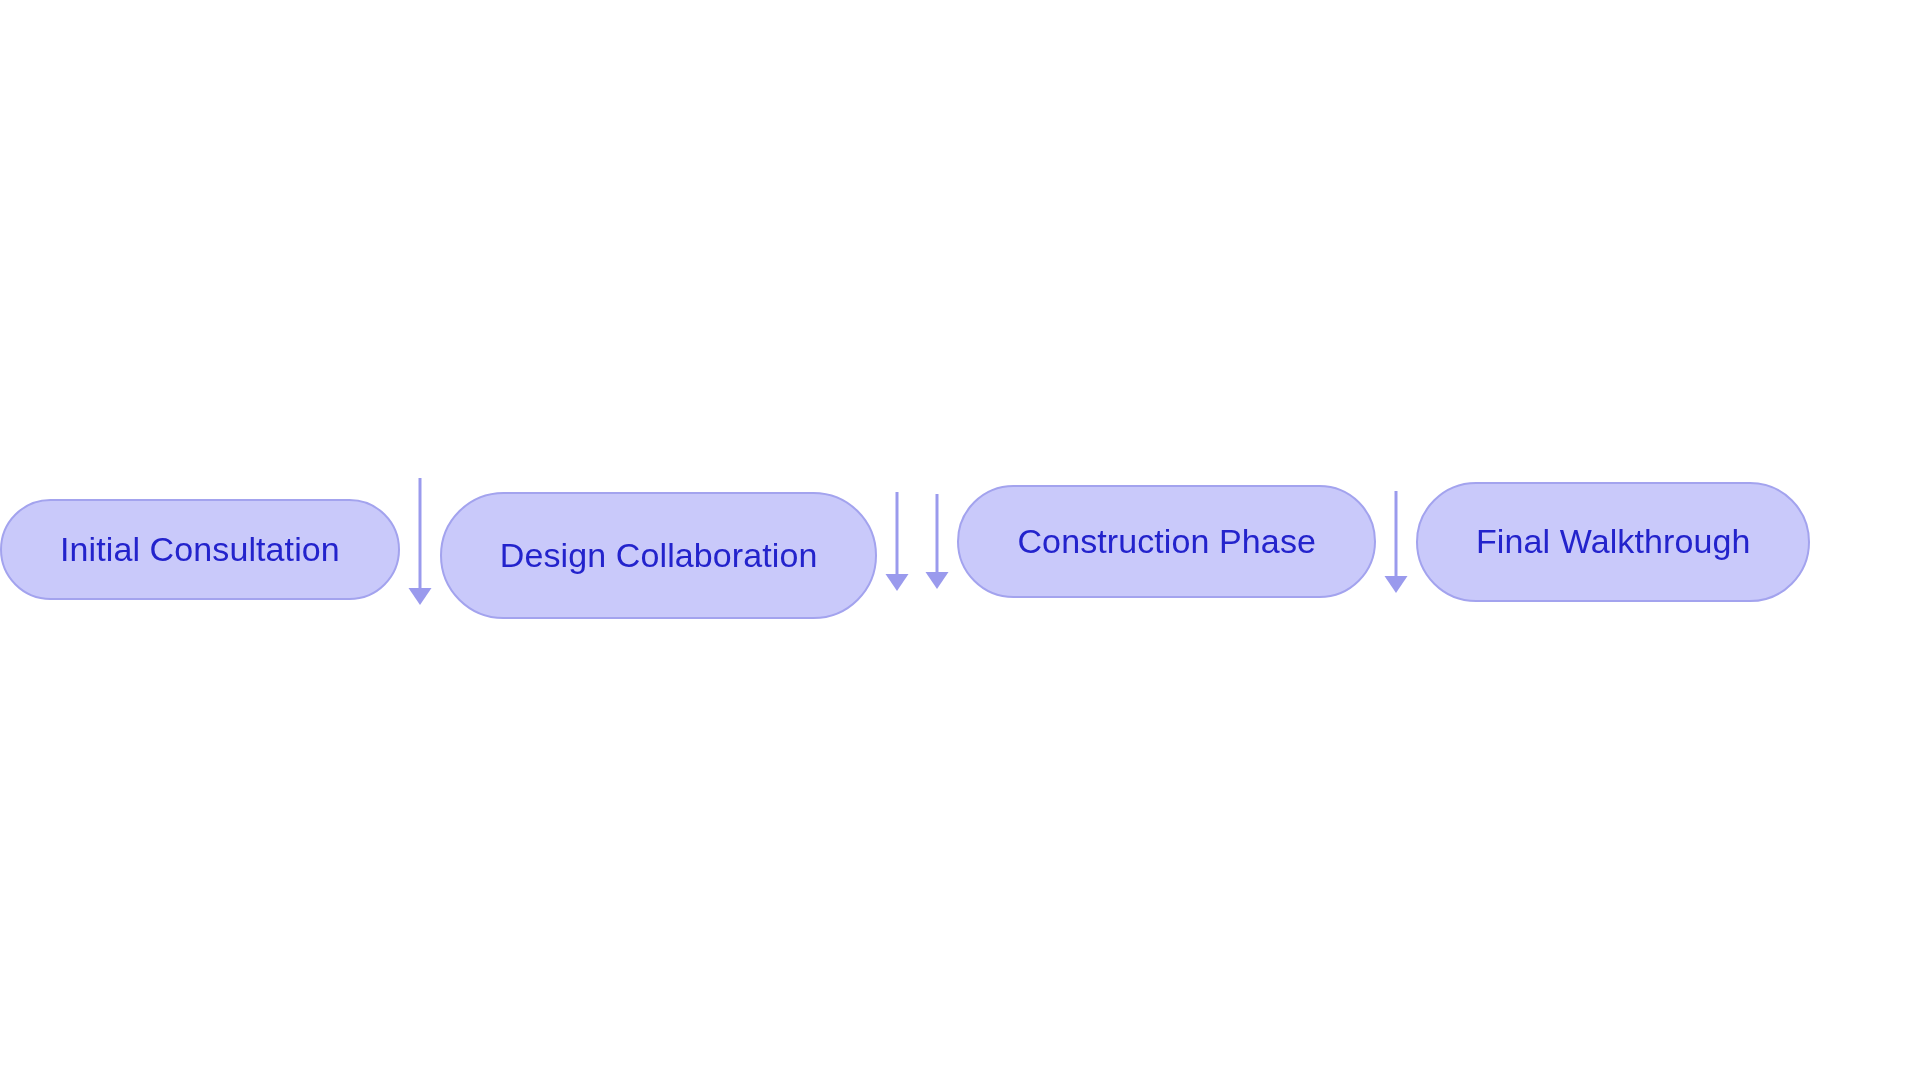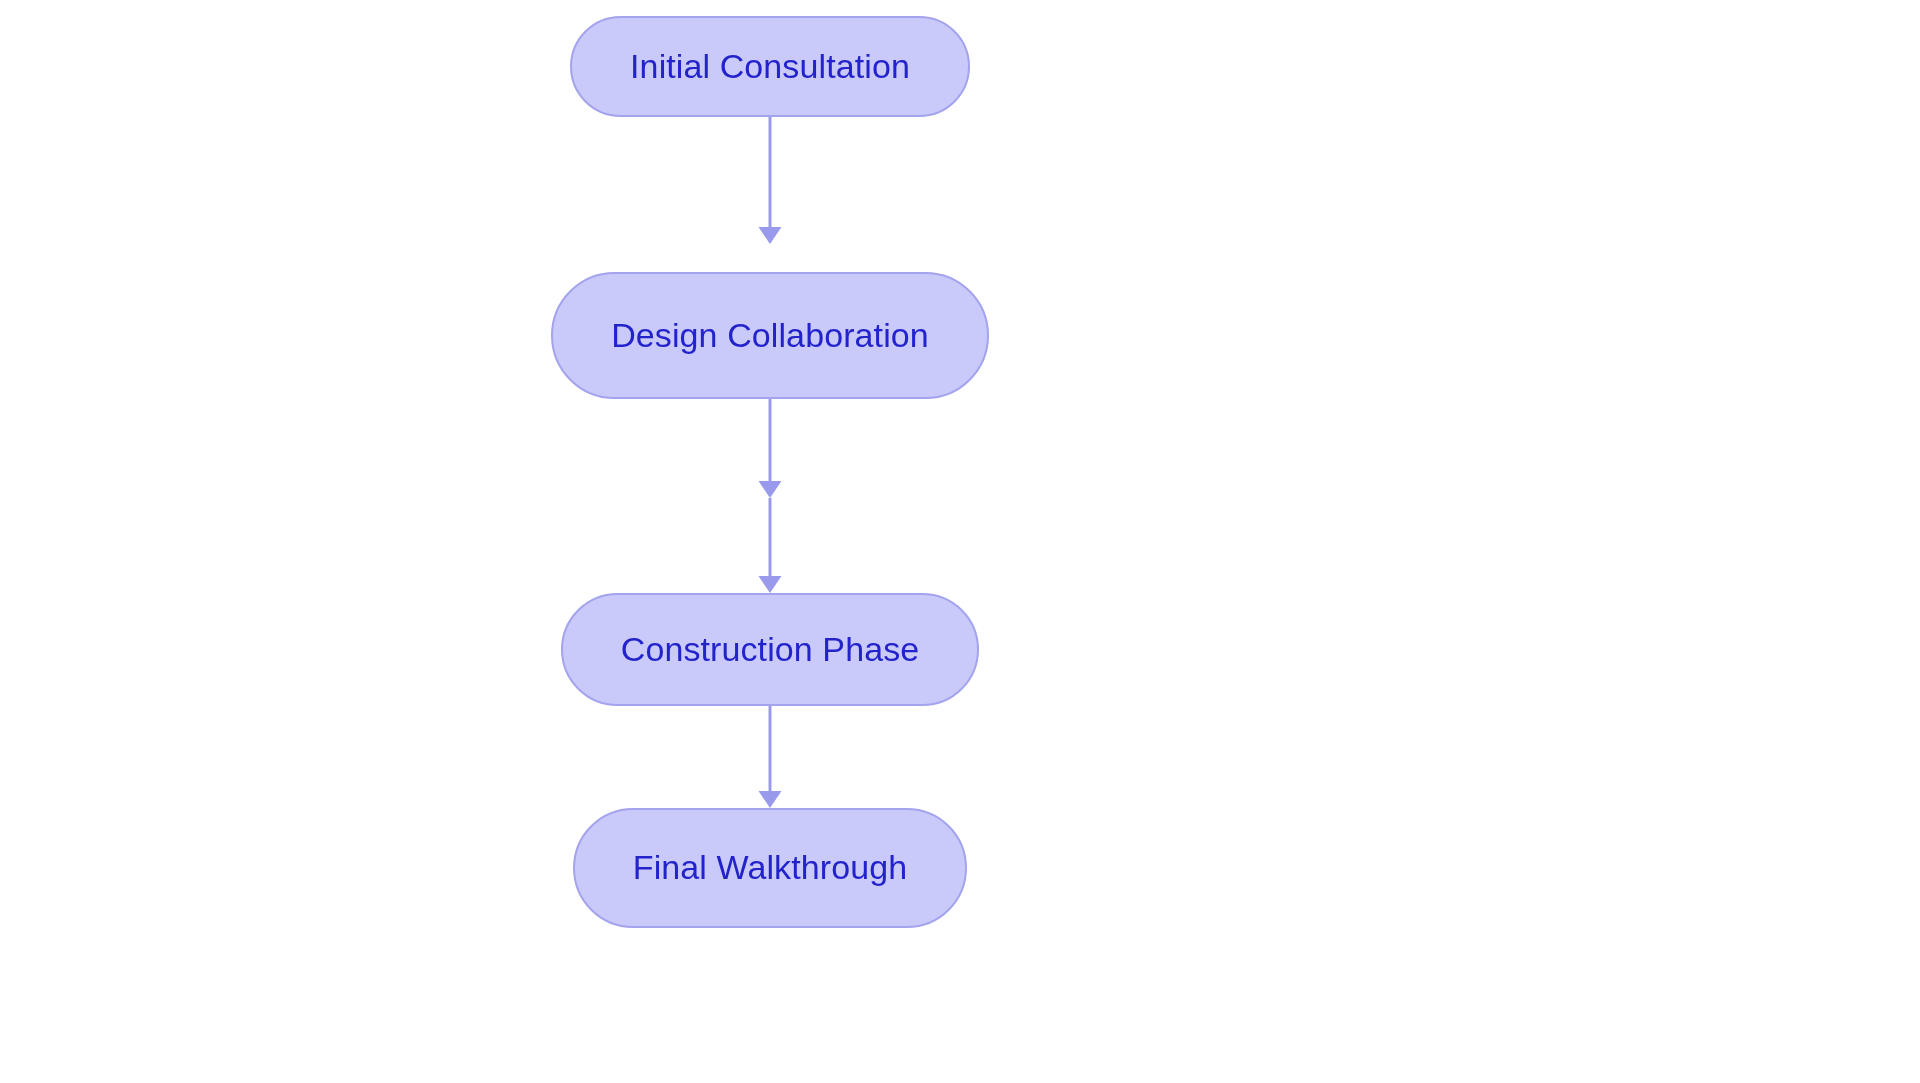--- a/index.html
+++ b/index.html
@@ -22,21 +22,21 @@
     background: #ffffff;
   }
 
   .flow-stack {
     position: absolute;
     left: 0;
     top: 0;
     width: 1540px;
     height: 1083px;
     display: flex;
-    flex-direction: column;
+    flex-direction: row;
     align-items: center;
     justify-content: flex-start;
   }
 
   .node {
     box-sizing: border-box;
     background: #c9c9fa;
     border: 2px solid #a3a3ee;
     border-radius: 999px;
     color: #2323cc;

